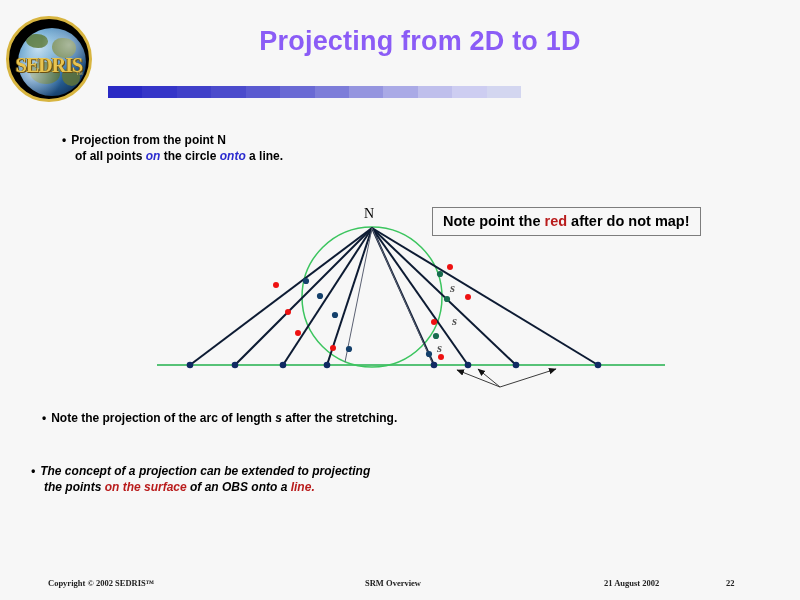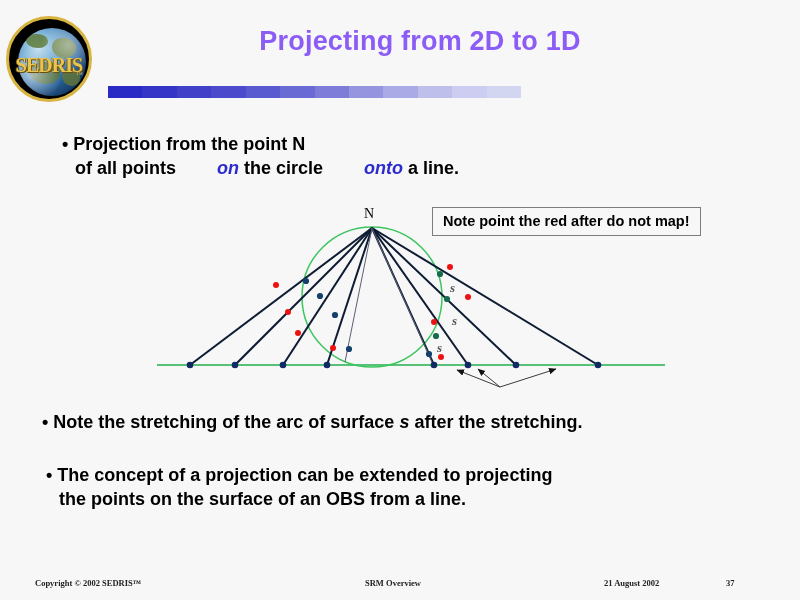--- a/index.html
+++ b/index.html
@@ -100,35 +100,35 @@
     top: 86px;
     width: 413px;
     height: 12px;
     display: flex;
   }
   #gradbar .seg { height: 100%; flex: 1 1 auto; }
 
   
   .bullet {
     position: absolute;
-    font-size: 18px;
+    font-size: 12px;
     font-weight: bold;
     color: #000000;
     line-height: 1.32;
     white-space: nowrap;
   }
   .bullet .dot { margin-right: 5px; }
   .bullet .ind { display:inline-block; width: 13px; }
-  .em-blue { color: #2b2bcf; font-style: italic; margin-left: 36px; }
-  .em-red  { color: #000000; }
+  .em-blue { color: #2b2bcf; font-style: italic; }
+  .em-red  { color: #b91c1c; }
   .em-ital { font-style: italic; }
 
   #bullet1 { left: 62px; top: 133px; }
   #bullet2 { left: 42px; top: 411px; }
-  #bullet3 { left: 46px; top: 464px; }
+  #bullet3 { left: 31px; top: 464px; font-style: italic; }
 
   
   #notebox {
     position: absolute;
     left: 432px;
     top: 207px;
     padding: 5px 10px 6px 10px;
     background: #f7f7f7;
     border: 1px solid #7d7d7d;
     font-size: 14.5px;
@@ -164,21 +164,21 @@
 
   
   .footer {
     position: absolute;
     top: 578px;
     font-size: 8.5px;
     font-weight: bold;
     color: #222222;
     font-family: "Liberation Serif", serif;
   }
-  #foot-copy { left: 35px; }
+  #foot-copy { left: 48px; }
   #foot-mid  { left: 365px; }
   #foot-date { left: 604px; }
   #foot-page { left: 726px; }
 </style>
 </head>
 <body>
 
 <div id="slide">
 
   <div id="logo">
@@ -288,26 +288,26 @@
     <g stroke="#3b3b3b" stroke-width="1" fill="none">
       <line x1="500" y1="387" x2="457" y2="370" marker-end="url(#arw)"></line>
       <line x1="500" y1="387" x2="478" y2="369" marker-end="url(#arw)"></line>
       <line x1="500" y1="387" x2="556" y2="369" marker-end="url(#arw)"></line>
     </g>
   </svg>
 
   <div class="math-label" id="label-N">N</div>
 
   <div class="bullet" id="bullet2">
-    <span class="dot">•</span><span>Note the stretching of the arc of surface </span><span class="em-ital">s</span><span> after the stretching.</span>
+    <span class="dot">•</span><span>Note the projection of the arc of length </span><span class="em-ital">s</span><span> after the stretching.</span>
   </div>
 
   <div class="bullet" id="bullet3">
     <span class="dot">•</span><span>The concept of a projection can be extended to projecting</span><br>
-    <span class="ind"></span><span>the points </span><span class="em-red">on the surface</span><span> of an OBS from a </span><span class="em-red">line.</span>
+    <span class="ind"></span><span>the points </span><span class="em-red">on the surface</span><span> of an OBS onto a </span><span class="em-red">line.</span>
   </div>
 
   <div class="footer" id="foot-copy">Copyright © 2002 SEDRIS™</div>
   <div class="footer" id="foot-mid">SRM Overview</div>
   <div class="footer" id="foot-date">21 August 2002</div>
-  <div class="footer" id="foot-page">37</div>
+  <div class="footer" id="foot-page">22</div>
 
 </div>
 
 </body></html>

